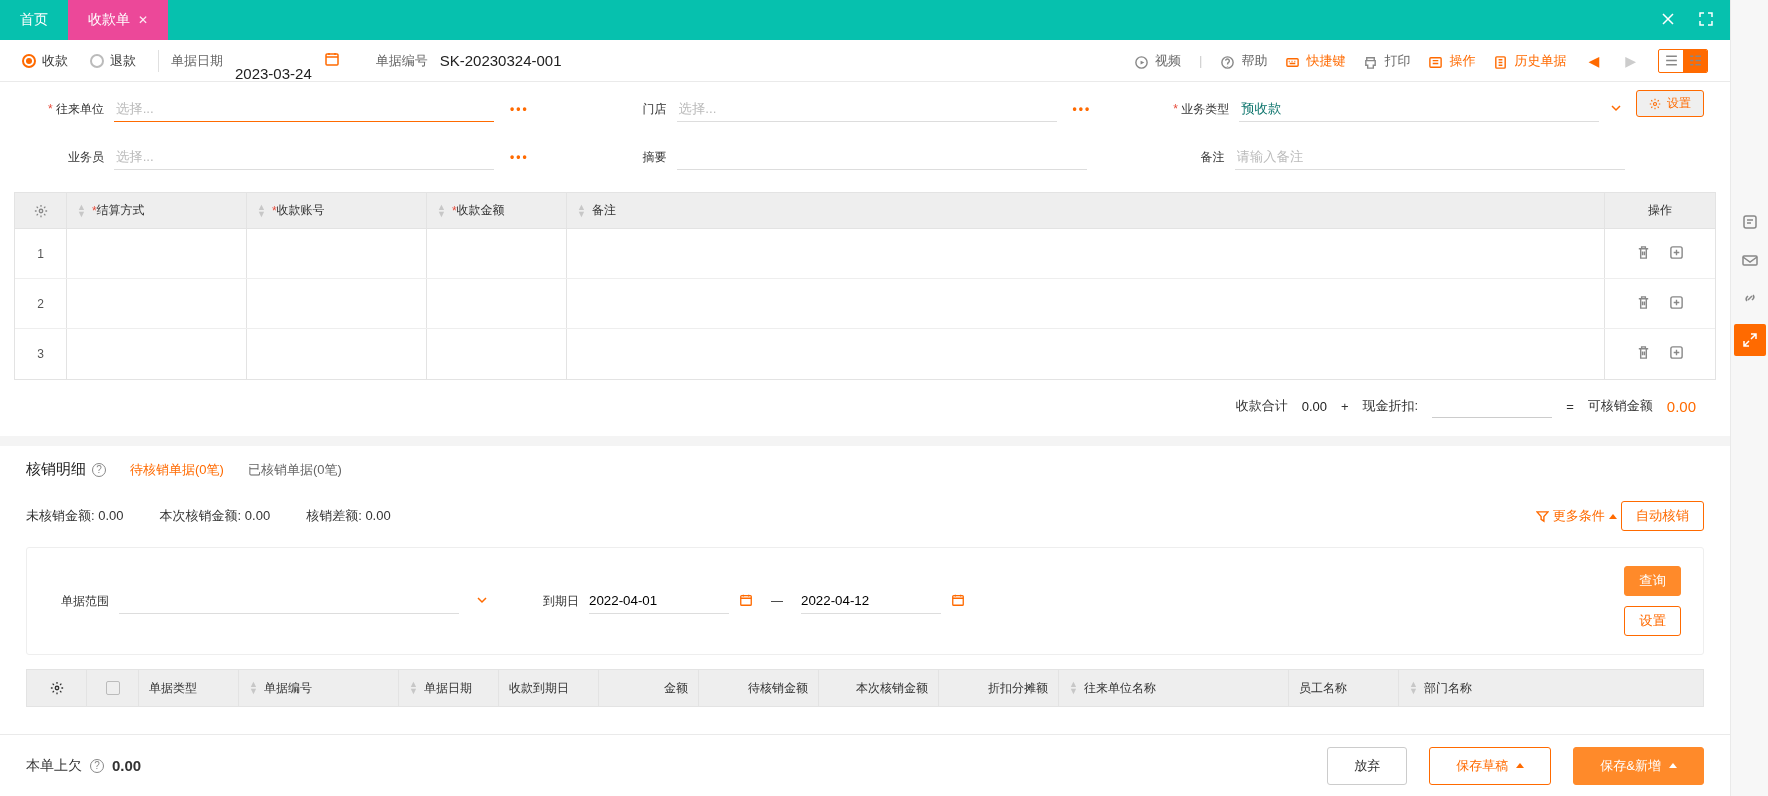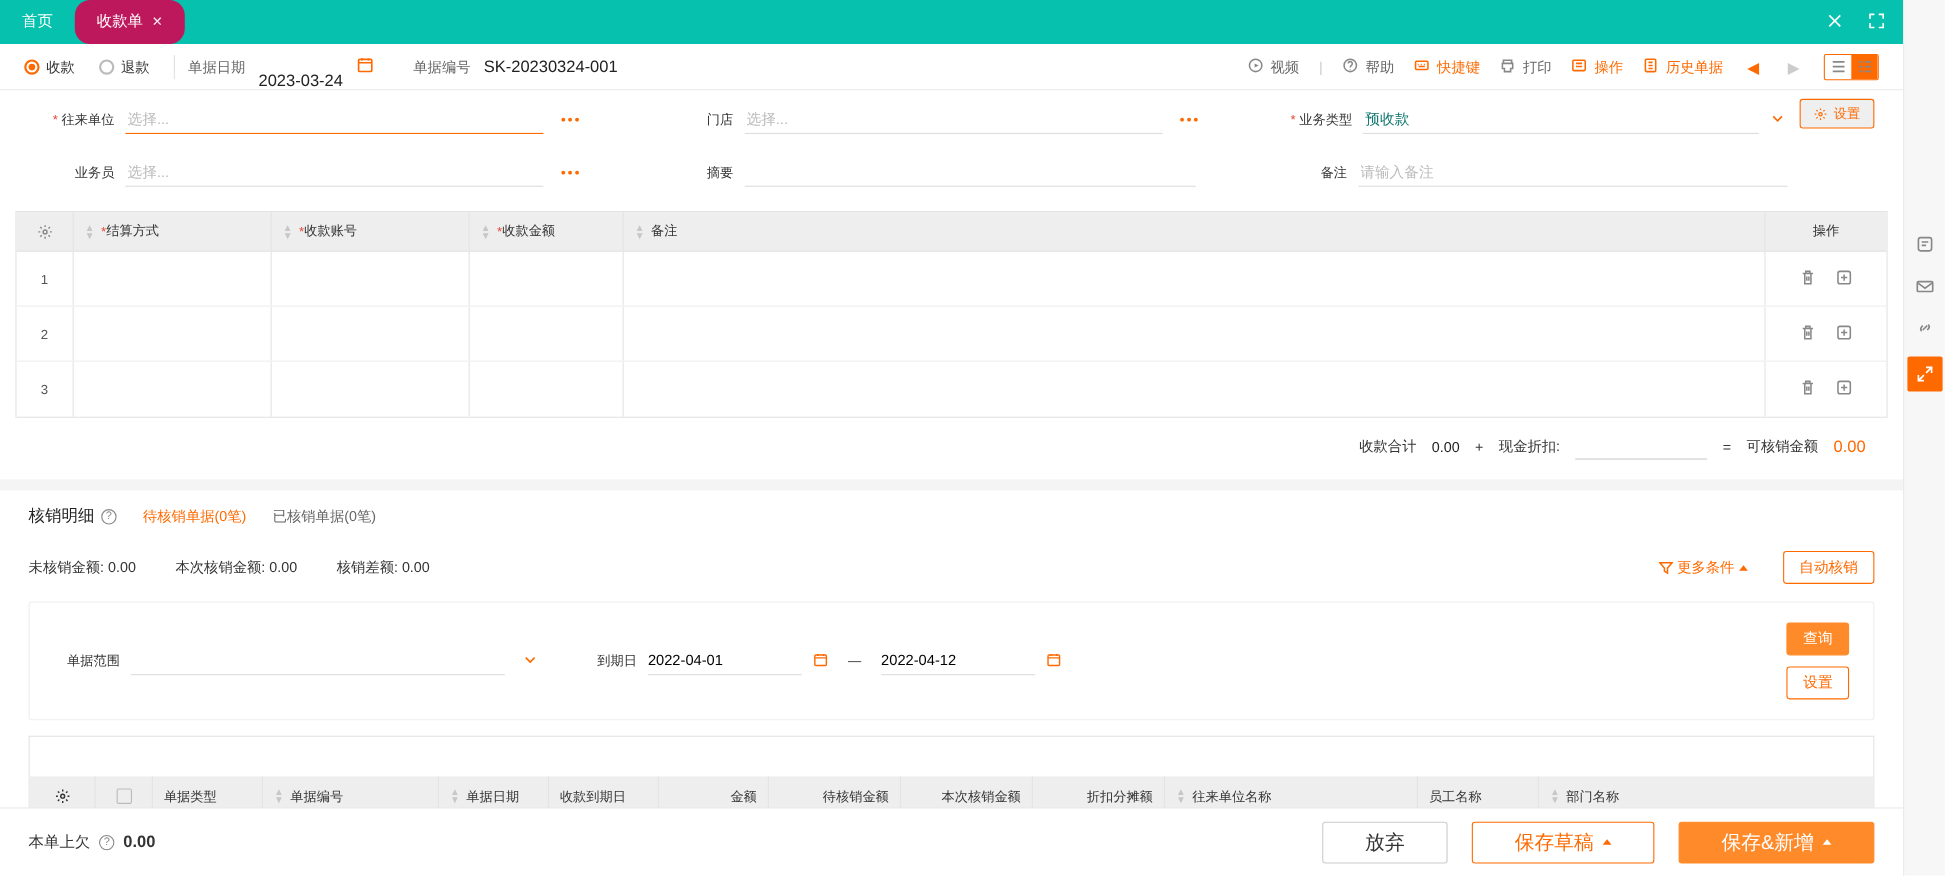--- a/index.html
+++ b/index.html
@@ -5,36 +5,36 @@
   * { box-sizing: border-box; margin: 0; padding: 0; }
   body { font-family: "Microsoft YaHei", Arial, sans-serif; font-size: 12px; color: #333; background: #fff; overflow: hidden; }
   .app { width: 1768px; height: 796px; display: flex; }
   .main { flex: 1; display: flex; flex-direction: column; min-width: 0; }
   .rightbar { width: 38px; background: #f7f7f7; border-left: 1px solid #eaeaea; display:flex; flex-direction:column; align-items:center; padding-top:210px; gap:14px;}
   .rightbar .rbtn { width:24px; height:24px; display:flex; align-items:center; justify-content:center; color:#888; cursor:pointer;}
   .rightbar .rbtn.active { background:#ff6a00; color:#fff; border-radius:2px; width:32px; height:32px;}
   
   .tabsbar { height:40px; background:#06c1ae; display:flex; align-items:stretch; color:#fff;}
   .tabsbar .tab { padding:0 20px; display:flex; align-items:center; gap:8px; font-size:14px; cursor:pointer; }
-  .tabsbar .tab.active { background:#be185d;border-radius:14px; }
+  .tabsbar .tab.active { background:#ec4899; }
   .tabsbar .close { font-size:12px; opacity:.9; }
   .tabsbar .spacer { flex:1; }
   .tabsbar .winctl { display:flex; align-items:center; gap:22px; padding:0 16px; }
   .tabsbar .winctl svg { width:16px; height:16px; stroke:#fff; }
   
   .toolbar { height:42px; border-bottom:1px solid #eaeaea; display:flex; align-items:center; padding:0 22px; gap:12px; font-size:13px; color:#333;}
   .radio { display:inline-flex; align-items:center; gap:6px; margin-right:10px; cursor:pointer;}
   .radio .dot { width:14px; height:14px; border-radius:50%; border:2px solid #bbb; display:inline-flex; align-items:center; justify-content:center;}
   .radio.sel .dot { border-color:#ff6a00; }
   .radio.sel .dot::after { content:""; width:6px; height:6px; border-radius:50%; background:#ff6a00; }
   .pipe { width:1px; height:22px; background:#e0e0e0; }
   .lbl { color:#666; }
   .val { color:#222; }
   .tool-right { margin-left:auto; display:flex; align-items:center; gap:18px; color:#666;}
-  .tool-right .group { display:inline-flex; align-items:flex-start; gap:6px; cursor:pointer;}
+  .tool-right .group { display:inline-flex; align-items:flex-end; gap:6px; cursor:pointer;}
   .tool-right .orange { color:#ff6a00; }
   .tool-right .orange svg { stroke:#ff6a00; }
   .tool-right svg { width:15px; height:15px; stroke:#888; fill:none; stroke-width:1.5;}
   .arrowbtn { color:#ff6a00; font-size:14px; padding:0 4px; cursor:pointer;}
   .togglepair { display:flex; border:1px solid #ff6a00; border-radius:2px; overflow:hidden;}
   .togglepair .half { width:24px; height:22px; display:flex; align-items:center; justify-content:center; }
   .togglepair .half.on { background:#ff6a00; color:#fff;}
   .togglepair .half.off { color:#ff6a00;}
   .calicon { color:#ff6a00; }
   
@@ -69,40 +69,40 @@
   .totals .big { color:#ff6a00; font-size:15px;}
   .sep { height:10px; background:#f4f4f4; }
   
   .section { padding:14px 26px 0 26px; }
   .sec-head { display:flex; align-items:center; gap:24px; font-size:14px;}
   .sec-head .title { font-size:15px; color:#222; display:flex; align-items:center; gap:6px;}
   .sec-head .qicon { width:14px; height:14px; border:1px solid #888; border-radius:50%; display:inline-flex; align-items:center; justify-content:center; font-size:10px; color:#888;}
   .subtab { font-size:13px; color:#666; cursor:pointer;}
   .subtab.on { color:#ff6a00; }
   .sumline { display:flex; align-items:center; gap:36px; margin:22px 0 16px 0; font-size:13px; color:#333;}
-  .sumline .right { margin-left:auto; display:flex; gap:32px;}
+  .sumline .right { margin-left:auto; display:flex; gap:4px;}
   .morecond { color:#ff6a00; display:flex; align-items:center; gap:4px; cursor:pointer;}
   .obtn { border:1px solid #ff6a00; color:#ff6a00; border-radius:3px; padding:5px 14px; cursor:pointer; background:#fff;}
   .obtn.fill { background:#ff8a2a; color:#fff; border-color:#ff8a2a;}
   .filterbox { border:1px solid #eee; border-radius:3px; padding:18px 22px; display:flex; align-items:center; gap:40px;}
   .filterbox .right { margin-left:auto; display:flex; flex-direction:column; gap:10px; align-items:flex-end;}
   .smallinput { border:none; border-bottom:1px solid #ddd; height:26px; width:340px;}
   .dateinput { border:none; border-bottom:1px solid #ddd; height:26px; width:140px;}
   .grid2 { margin:14px 0 0 0; border:1px solid #e3e3e3;}
   .grid2 .ghead { background:#eee; height:36px;}
   .g2-gear{width:60px; justify-content:center;} .g2-chk{width:52px; justify-content:center;}
   .g2a{width:100px;} .g2b{width:160px;} .g2c{width:100px;} .g2d{width:100px;}
   .g2e{width:100px; justify-content:flex-end;} .g2f{width:120px; justify-content:flex-end;} .g2g{width:120px; justify-content:flex-end;text-align:right;} .g2h{width:120px; justify-content:flex-end;}
   .g2i{width:190px;} .g2j{width:230px;} .g2k{width:110px;} .g2l{flex:1;}
   .checkbox { width:14px; height:14px; border:1px solid #bbb; border-radius:2px;}
   
   .footer { margin-top:auto; border-top:1px solid #eaeaea; height:62px; display:flex; align-items:center; padding:0 26px; gap:16px;}
   .footer .owe { display:flex; align-items:center; gap:8px; font-size:14px;}
   .footer .right { margin-left:auto; display:flex; align-items:center; gap:22px;}
-  .btn { height:38px; padding:0 38px; border-radius:3px; font-size:18px; display:flex; align-items:center; gap:8px; cursor:pointer;}
+  .btn { height:38px; padding:0 26px; border-radius:3px; font-size:13px; display:flex; align-items:center; gap:8px; cursor:pointer;}
   .btn.plain { border:1px solid #ccc; background:#fff; color:#333;}
   .btn.oline { border:1px solid #ff6a00; color:#ff6a00; background:#fff;}
   .btn.ofill { border:1px solid #ff8a2a; background:#ff8a2a; color:#fff;}
   .caret-up { width:0; height:0; border-left:4px solid transparent; border-right:4px solid transparent; border-bottom:5px solid currentColor;}
   .scroll { overflow-y:auto; flex:1; }
   svg { fill:none; stroke:currentColor; stroke-width:1.5; }
 </style>
 </head>
 <body>
 
@@ -412,21 +412,21 @@
                   <path d="M2 6h12M5 2v2M11 2v2"></path>
                 </svg></span>
         </div>
         <div class="right">
           <button class="obtn fill">查询</button>
           <button class="obtn">设置</button>
         </div>
       </div>
 
       <div class="grid2">
-        <div class="ghead" style="display:flex; align-items:stretch;margin-top:36px;">
+        <div class="ghead" style="display:flex; align-items:stretch;">
           <div class="gcell g2-gear">
                 <svg width="14" height="14" viewBox="0 0 16 16">
                   <circle cx="8" cy="8" r="2"></circle>
                   <path d="M8 1v2M8 13v2M1 8h2M13 8h2M3 3l1.5 1.5M11.5 11.5L13 13M13 3l-1.5 1.5M4.5 11.5L3 13"></path>
                 </svg>
               </div>
           <div class="gcell g2-chk">
                 <span class="checkbox"></span>
               </div>
           <div class="gcell g2a">

